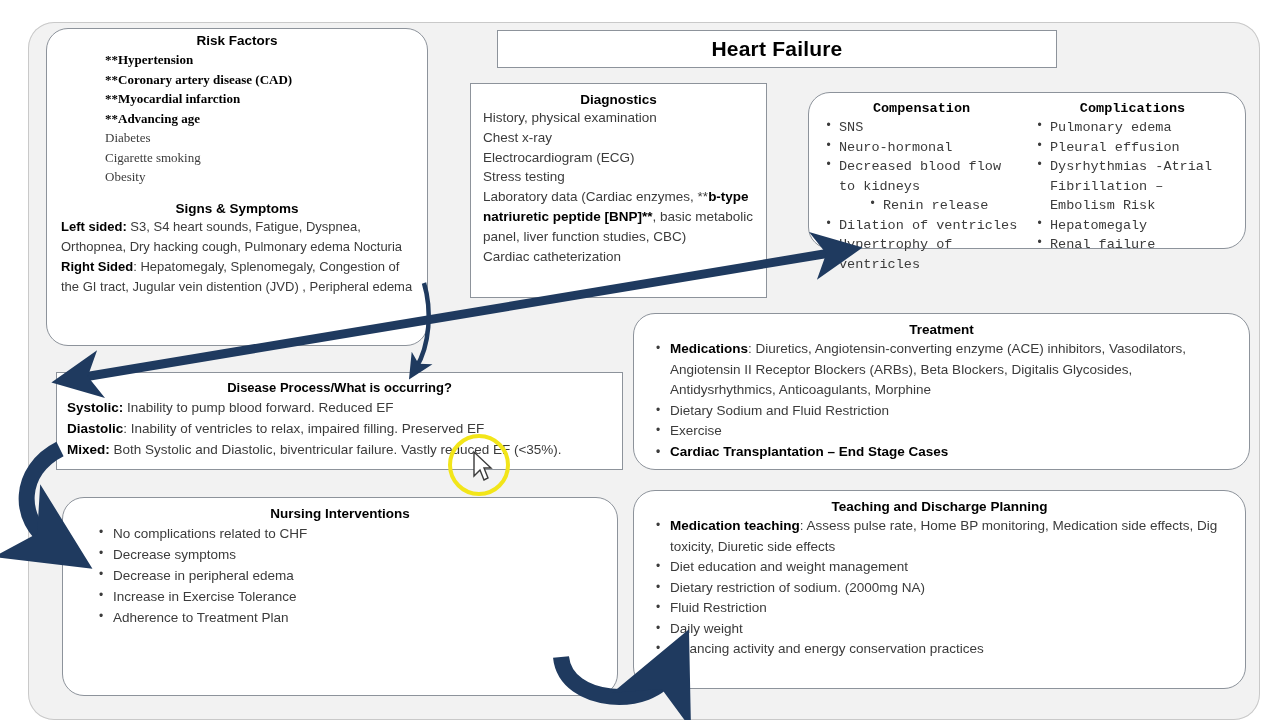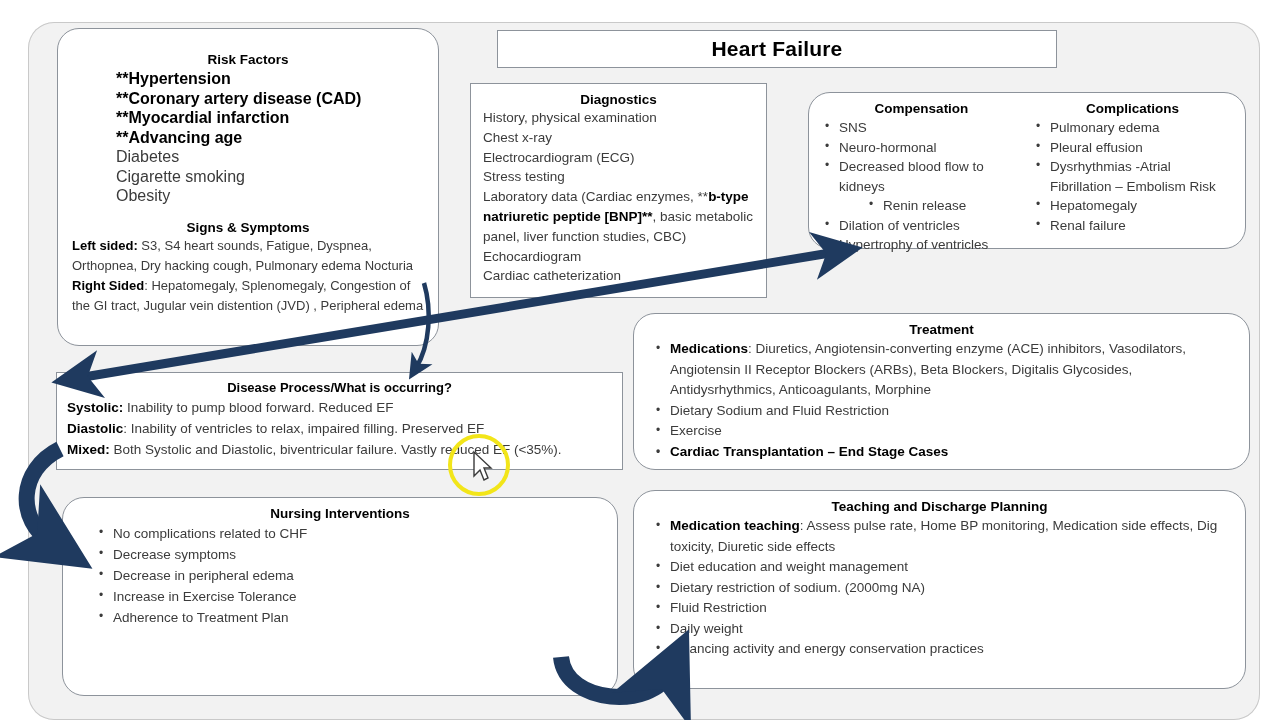--- a/index.html
+++ b/index.html
@@ -53,44 +53,44 @@
   
   #title-box {
     left: 497px; top: 30px; width: 560px; height: 38px;
     border: 1px solid #8d939b;
     display: flex; align-items: center; justify-content: center;
   }
   #title-box .title-text { font-size: 21px; letter-spacing: .2px; }
 
   
   #risk-box {
-    left: 57px; top: 28px; width: 382px; height: 318px;
-    padding: 23px 14px 6px 14px;
+    left: 46px; top: 28px; width: 382px; height: 318px;
+    padding: 4px 14px 6px 14px;
   }
   #risk-box .hdr { font-size: 13.5px; margin-bottom: 2px; }
-  #risk-box .rf-list { font-size: 16px; line-height: 19.5px; padding-left: 44px; }
+  #risk-box .rf-list { font-size: 13px; line-height: 19.5px; padding-left: 44px; font-family: Liberation Serif, serif; }
   #risk-box .rf-list li { list-style: none; }
   #risk-box .rf-list li.strong { font-weight: bold; color: #000; }
   #ss-hdr { font-size: 13.5px; margin-top: 14px; }
   #ss-body { font-size: 13px; line-height: 20px; margin-top: 1px; }
 
   
   #diag-box {
     left: 470px; top: 83px; width: 297px; height: 215px;
     padding: 8px 12px;
   }
   #diag-box .hdr { font-size: 13.5px; margin-bottom: 1px; }
   #diag-box .dx { font-size: 13.5px; line-height: 19.8px; }
 
   
   #comp-box {
     left: 808px; top: 92px; width: 438px; height: 157px;
     padding: 8px 10px 4px 10px;
   }
-  #comp-box .cols { display: flex; gap: 6px; }
+  #comp-box .cols { display: flex; gap: 6px; font-family: Liberation Mono, monospace; }
   #comp-box .col { flex: 1 1 50%; }
   #comp-box .hdr { font-size: 13.5px; margin-bottom: 2px; }
   .blist { list-style: none; font-size: 13.5px; line-height: 19.5px; }
   .blist > li {
     position: relative; padding-left: 20px;
   }
   .blist > li::before {
     content: "\2022";
     position: absolute; left: 6px; top: -1px;
     color: #3b3b3b; font-size: 12px;
@@ -183,21 +183,20 @@
   </div>
 
   <div class="box sharp" id="diag-box">
     <span class="title-text hdr">Diagnostics</span>
     <div class="dx body-text">
       <div>History, physical examination</div>
       <div>Chest x-ray</div>
       <div>Electrocardiogram  (ECG)</div>
       <div>Stress testing</div>
       <div><span>Laboratory data (Cardiac enzymes,  **</span><span class="bold">b-type natriuretic peptide [BNP]**</span><span>, basic metabolic panel, liver function studies, CBC)</span></div>
-      <div>Echocardiogram</div>
       <div>Cardiac catheterization</div>
     </div>
   </div>
 
   <div class="box rounded" id="comp-box">
     <div class="cols">
       <div class="col">
         <span class="title-text hdr">Compensation</span>
         <ul class="blist body-text">
           <li>SNS</li>

